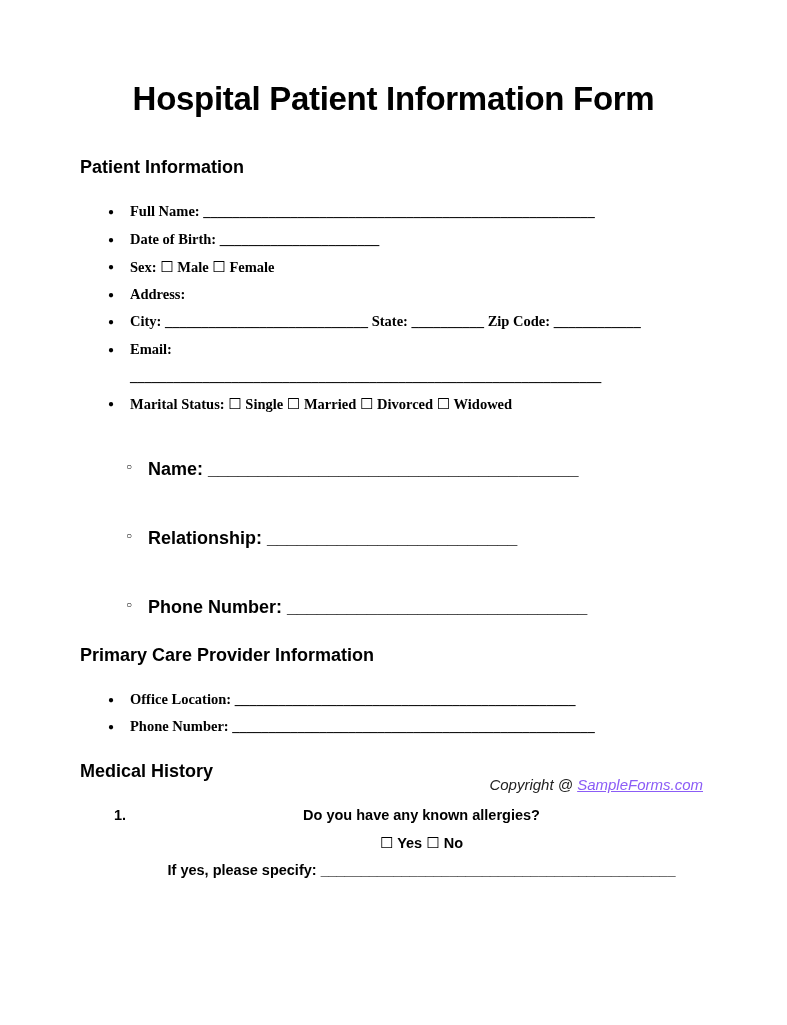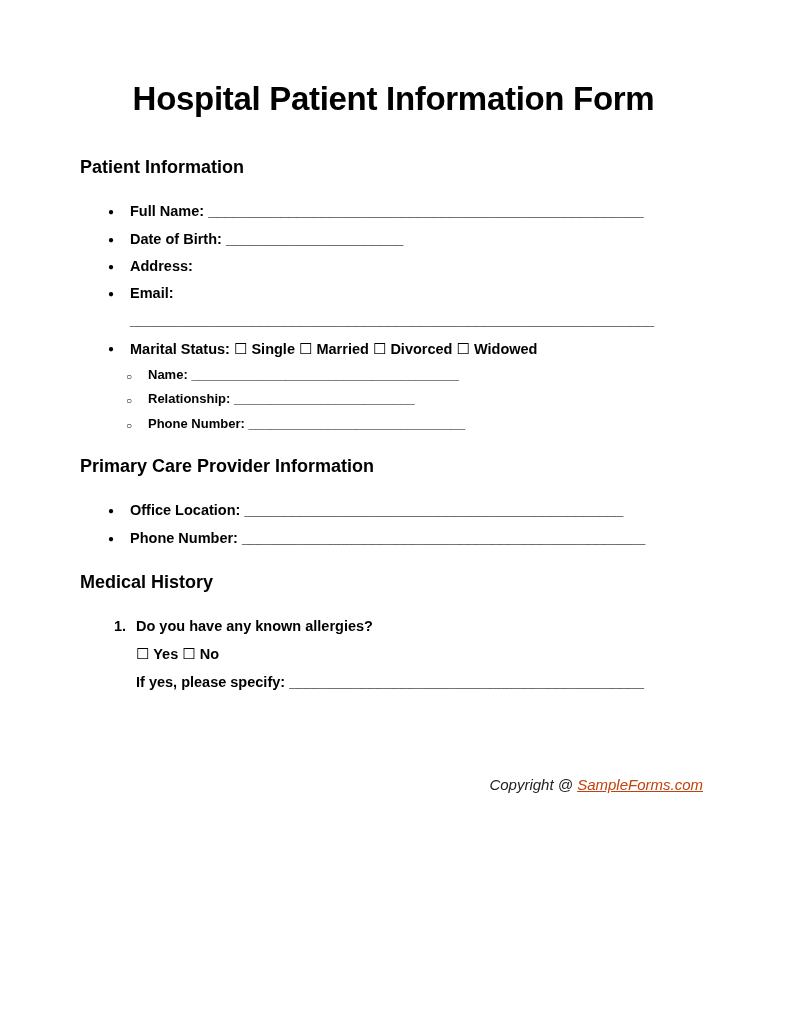--- a/index.html
+++ b/index.html
@@ -45,58 +45,61 @@
     list-style: none;
     margin: 0;
     padding: 0 0 0 28px;
   }
   ul.bullets > li {
     position: relative;
     font-size: 14.5px;
     font-weight: bold;
     line-height: 1.88;
     padding-left: 22px;
+    font-family: Liberation Serif, serif;
   }
   ul.bullets > li::before {
     content: "\25CF";
     position: absolute;
     left: 0;
     top: 0;
     font-size: 10px;
     line-height: 2.7;
   }
   ul.sub-bullets {
     list-style: none;
     margin: 0;
     padding: 0 0 0 46px;
   }
   ul.sub-bullets > li {
     position: relative;
-    font-size: 13px;
+    font-size: 18px;
     font-weight: bold;
     line-height: 1.88;
     padding-left: 22px;
+    margin-top: 35px;
   }
   ul.sub-bullets > li::before {
     content: "\25CB";
     position: absolute;
     left: 0;
     top: 0;
     font-size: 10px;
     line-height: 2.7;
   }
   ol.numbers {
     margin: 0;
     padding: 0 0 0 50px;
   }
   ol.numbers > li {
     font-size: 14.5px;
     font-weight: bold;
     line-height: 1.88;
     padding-left: 6px;
+    text-align: center;
   }
   .blank {
     font-weight: bold;
     letter-spacing: 0px;
   }
   .cb {
     font-weight: normal;
     font-size: 15px;
   }
   .footer {
@@ -104,21 +107,21 @@
     left: 0;
     right: 0;
     bottom: 38px;
     text-align: right;
     padding-right: 84px;
     font-size: 15px;
     font-style: italic;
     color: #222222;
   }
   .footer a {
-    color: #c2410c;
+    color: #8b5cf6;
     font-style: italic;
     margin-top: 10px;
   }
 </style>
 </head>
 <body>
 
 <div class="page">
 
   <h1 class="doc-title">Hospital Patient Information Form</h1>
@@ -132,21 +135,36 @@
   <ul class="bullets">
     <li>
       <span>Full Name:</span>
       <span class="blank">______________________________________________________</span>
     </li>
     <li>
       <span>Date of Birth:</span>
       <span class="blank">______________________</span>
     </li>
     <li>
+      <span>Sex:</span>
+      <span class="cb">☐</span>
+      <span>Male</span>
+      <span class="cb">☐</span>
+      <span>Female</span>
+    </li>
+    <li>
       <span>Address:</span><br>
+    </li>
+    <li>
+      <span>City:</span>
+      <span class="blank">____________________________</span>
+      <span>State:</span>
+      <span class="blank">__________</span>
+      <span>Zip Code:</span>
+      <span class="blank">____________</span>
     </li>
     <li>
       <span>Email:</span><br>
       <span class="blank">_________________________________________________________________</span>
     </li>
     <li>
       <span>Marital Status:</span>
       <span class="cb">☐</span>
       <span>Single</span>
       <span class="cb">☐</span>

